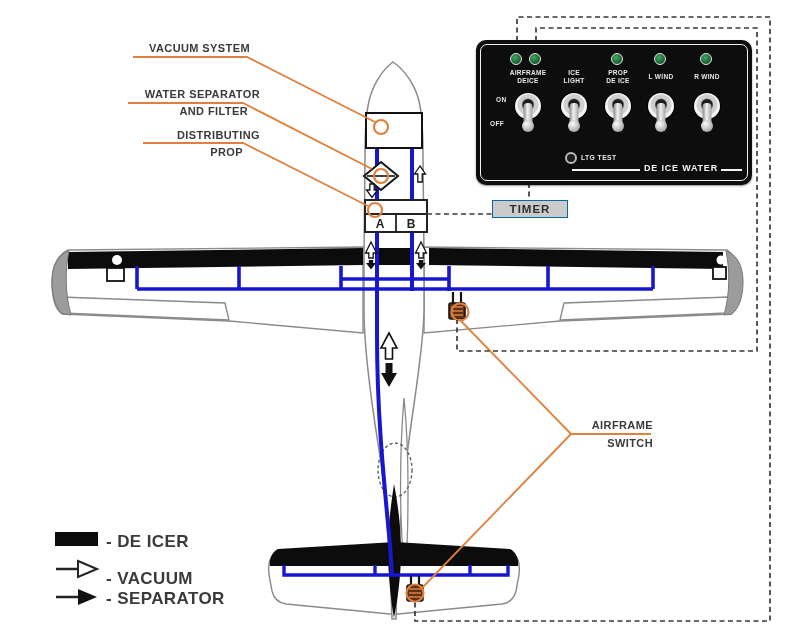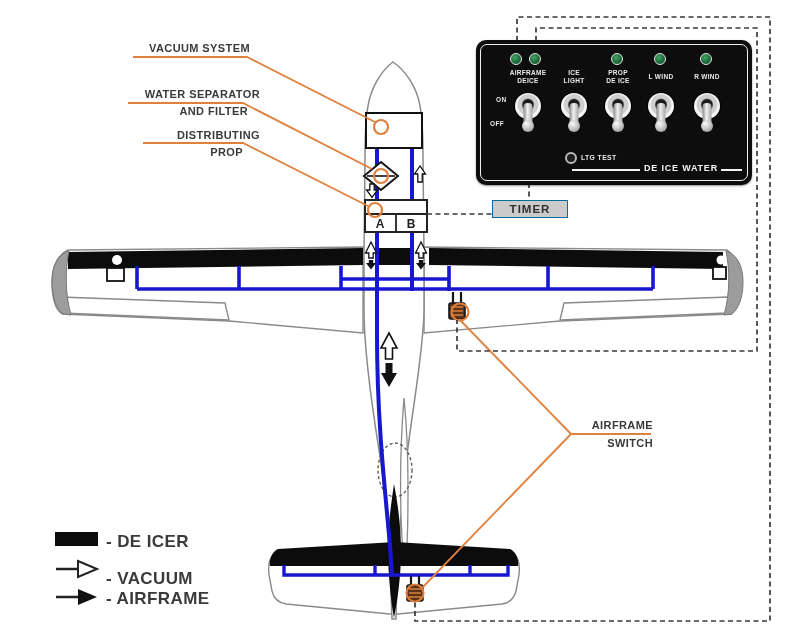--- a/index.html
+++ b/index.html
@@ -204,21 +204,21 @@
   <div class="lbl" style="left:124px; top:105px; width:124px;">AND FILTER</div>
 
   <div class="lbl" style="left:150px; top:129px; width:110px;">DISTRIBUTING</div>
   <div class="lbl" style="left:133px; top:146px; width:110px;">PROP</div>
 
   <div class="lbl" style="left:573px; top:419px; width:80px;">AIRFRAME</div>
   <div class="lbl" style="left:573px; top:437px; width:80px;">SWITCH</div>
 
   <div class="legend-lbl" style="left:106px; top:532px;">- DE ICER</div>
   <div class="legend-lbl" style="left:106px; top:561px;margin-top:8px;">- VACUUM</div>
-  <div class="legend-lbl" style="left:106px; top:589px;">- AIRFRAME</div>
+  <div class="legend-lbl" style="left:106px; top:589px;">- SEPARATOR</div>
 
   <div id="timer">TIMER</div>
 
   <div id="panel">
     <div class="inner-border"></div>
 
     <div class="led" style="left:34px; top:13px;"></div>
     <div class="led" style="left:53px; top:13px;"></div>
     <div class="led" style="left:135px; top:13px;"></div>
     <div class="led" style="left:178px; top:13px;"></div>

